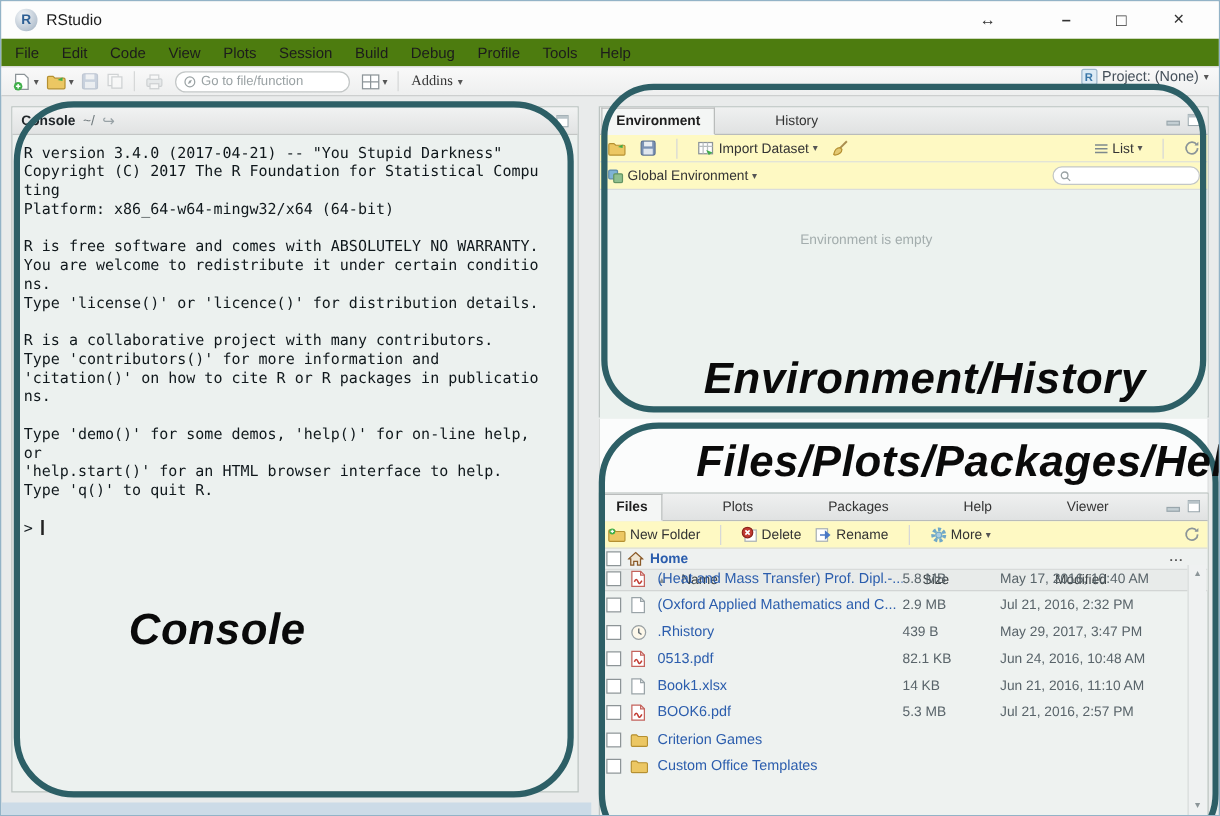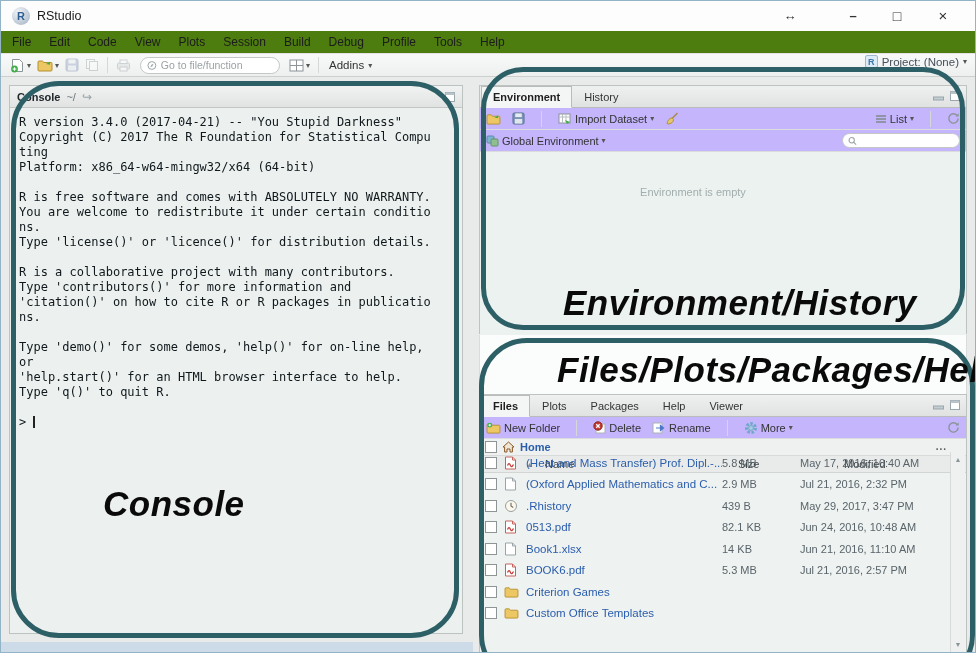--- a/index.html
+++ b/index.html
@@ -31,35 +31,35 @@
              border-bottom:1px solid #cdcfcf; display:flex; align-items:center; padding-left:6px; }
   .tbtn { display:flex; align-items:center; gap:2px; padding:2px 3px; }
   .caret { font-size:8px; color:#555; }
   .dim { opacity:.35; }
   .tsep { width:1px; height:16px; background:#d6d8d8; margin:0 5px; }
   .goto-box { display:flex; align-items:center; gap:4px; width:140px; height:17px; background:#fff;
               border:1px solid #c3c7c7; border-radius:9px; padding:0 6px; margin:0 6px; }
   .goto-box input { border:none; outline:none; width:100%; font-size:10.5px; color:#333; background:transparent;
                     font-family:"Liberation Sans", sans-serif; }
   .goto-box input::placeholder { color:#9aa2a4; }
-  .addins { font-size:11.5px; color:#333; display:flex; gap:4px; align-items:center; padding:0 5px; }
+  .addins { font-size:11.5px; color:#333; display:flex; gap:4px; align-items:center; padding:0 5px;font-family:Liberation Serif, serif; }
   .project { position:absolute; right:8px; top:54px; display:flex; align-items:center; gap:4px;
              font-size:11.5px; color:#45505a; }
   .proj-icon { width:13px; height:13px; border:1px solid #9db7cc; background:#dcebf5; color:#3a77a8;
                font-size:9px; font-weight:bold; text-align:center; line-height:12px; border-radius:2px; }
 
   
   .pane { position:absolute; border:1px solid #bcc3c1; background:#ecf1ef; }
   .tabstrip { height:22px; background:linear-gradient(#eff0f0,#e0e2e2); border-bottom:1px solid #b9bcbb;
-              display:flex; align-items:center; padding-left:1px; position:relative; }
+              display:flex; align-items:center; padding-left:1px; position:relative;gap:36px; }
   .tab { padding:0 11px; font-size:11px; line-height:20px; color:#333; border:1px solid transparent; }
   .tab.active { background:#f4f6f5; border:1px solid #b9bcbb; border-bottom:1px solid #f4f6f5;
                 font-weight:bold; color:#1e1e1e; }
   .pane-ctls { position:absolute; right:6px; top:5px; display:flex; gap:6px; }
-  .minirow { height:22px; background:#c4b5fd; border-bottom:1px solid #dadddc; display:flex;
+  .minirow { height:22px; background:#fef9c3; border-bottom:1px solid #dadddc; display:flex;
              align-items:center; padding:0 6px; gap:11px; font-size:11px; color:#333; position:relative; }
   .spacer { flex:1; }
   .ibtn { display:flex; align-items:center; gap:3px; }
   .search-pill { display:flex; align-items:center; gap:3px; width:118px; height:15px; background:#fff;
                  border:1px solid #c3c7c7; border-radius:8px; padding:0 5px; }
   .search-pill input { border:none; outline:none; width:100%; font-size:10px; background:transparent; }
 
   
   .console-pane { left:8px; top:84px; width:454px; height:549px; }
   .console-hdr { height:22px; background:linear-gradient(#f1f2f2,#e1e3e3); border-bottom:1px solid #c3c6c5;

